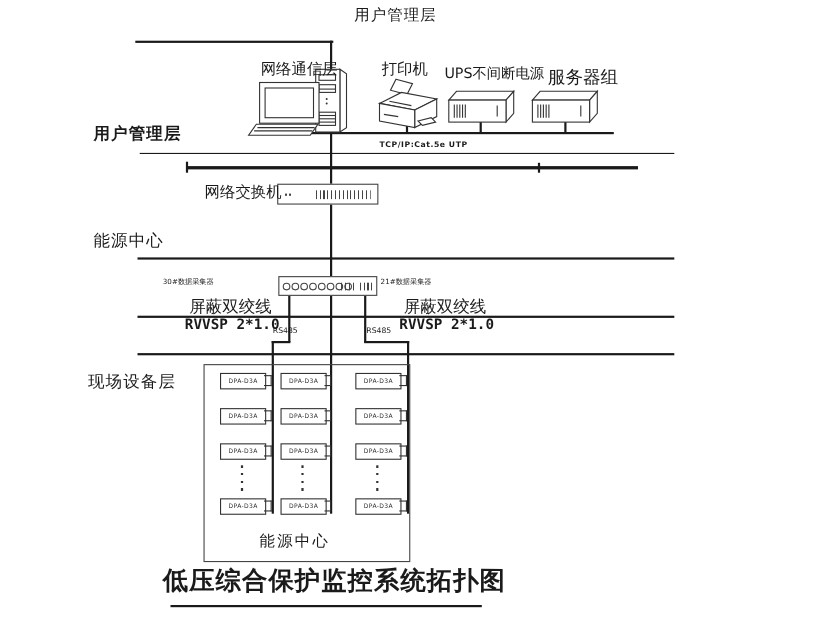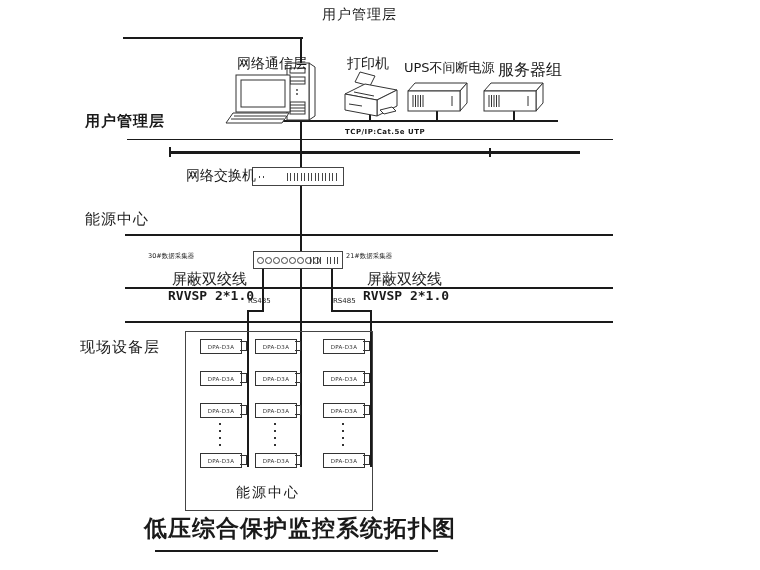--- a/index.html
+++ b/index.html
@@ -170,14 +170,14 @@
   <div class="lbl" style="left:168px;top:289px;font-size:13px;font-weight:bold;font-family:'DejaVu Sans Mono',monospace;">RVVSP 2*1.0</div>
   <div class="lbl" style="left:367px;top:271px;font-size:15px;">屏蔽双绞线</div>
   <div class="lbl" style="left:363px;top:289px;font-size:13px;font-weight:bold;font-family:'DejaVu Sans Mono',monospace;">RVVSP 2*1.0</div>
 
   <div class="lbl" style="left:248px;top:297px;font-size:7px;">RS485</div>
   <div class="lbl" style="left:333px;top:297px;font-size:7px;">RS485</div>
 
   <div class="lbl cn" style="left:80px;top:339px;font-size:15px;">现场设备层</div>
   <div class="lbl" style="left:185px;top:484px;width:166px;text-align:center;font-size:14px;letter-spacing:2px;">能源中心</div>
 
-  <div class="lbl" style="left:140px;top:515px;width:320px;text-align:center;font-size:23px;font-weight:bold;letter-spacing:1px;">低压综合保护监控系统拓扑图</div>
+  <div class="lbl" style="left:140px;top:515px;width:320px;text-align:right;font-size:23px;font-weight:bold;letter-spacing:1px;font-family:Liberation Serif, serif;">低压综合保护监控系统拓扑图</div>
 </div>
 
 </body></html>

